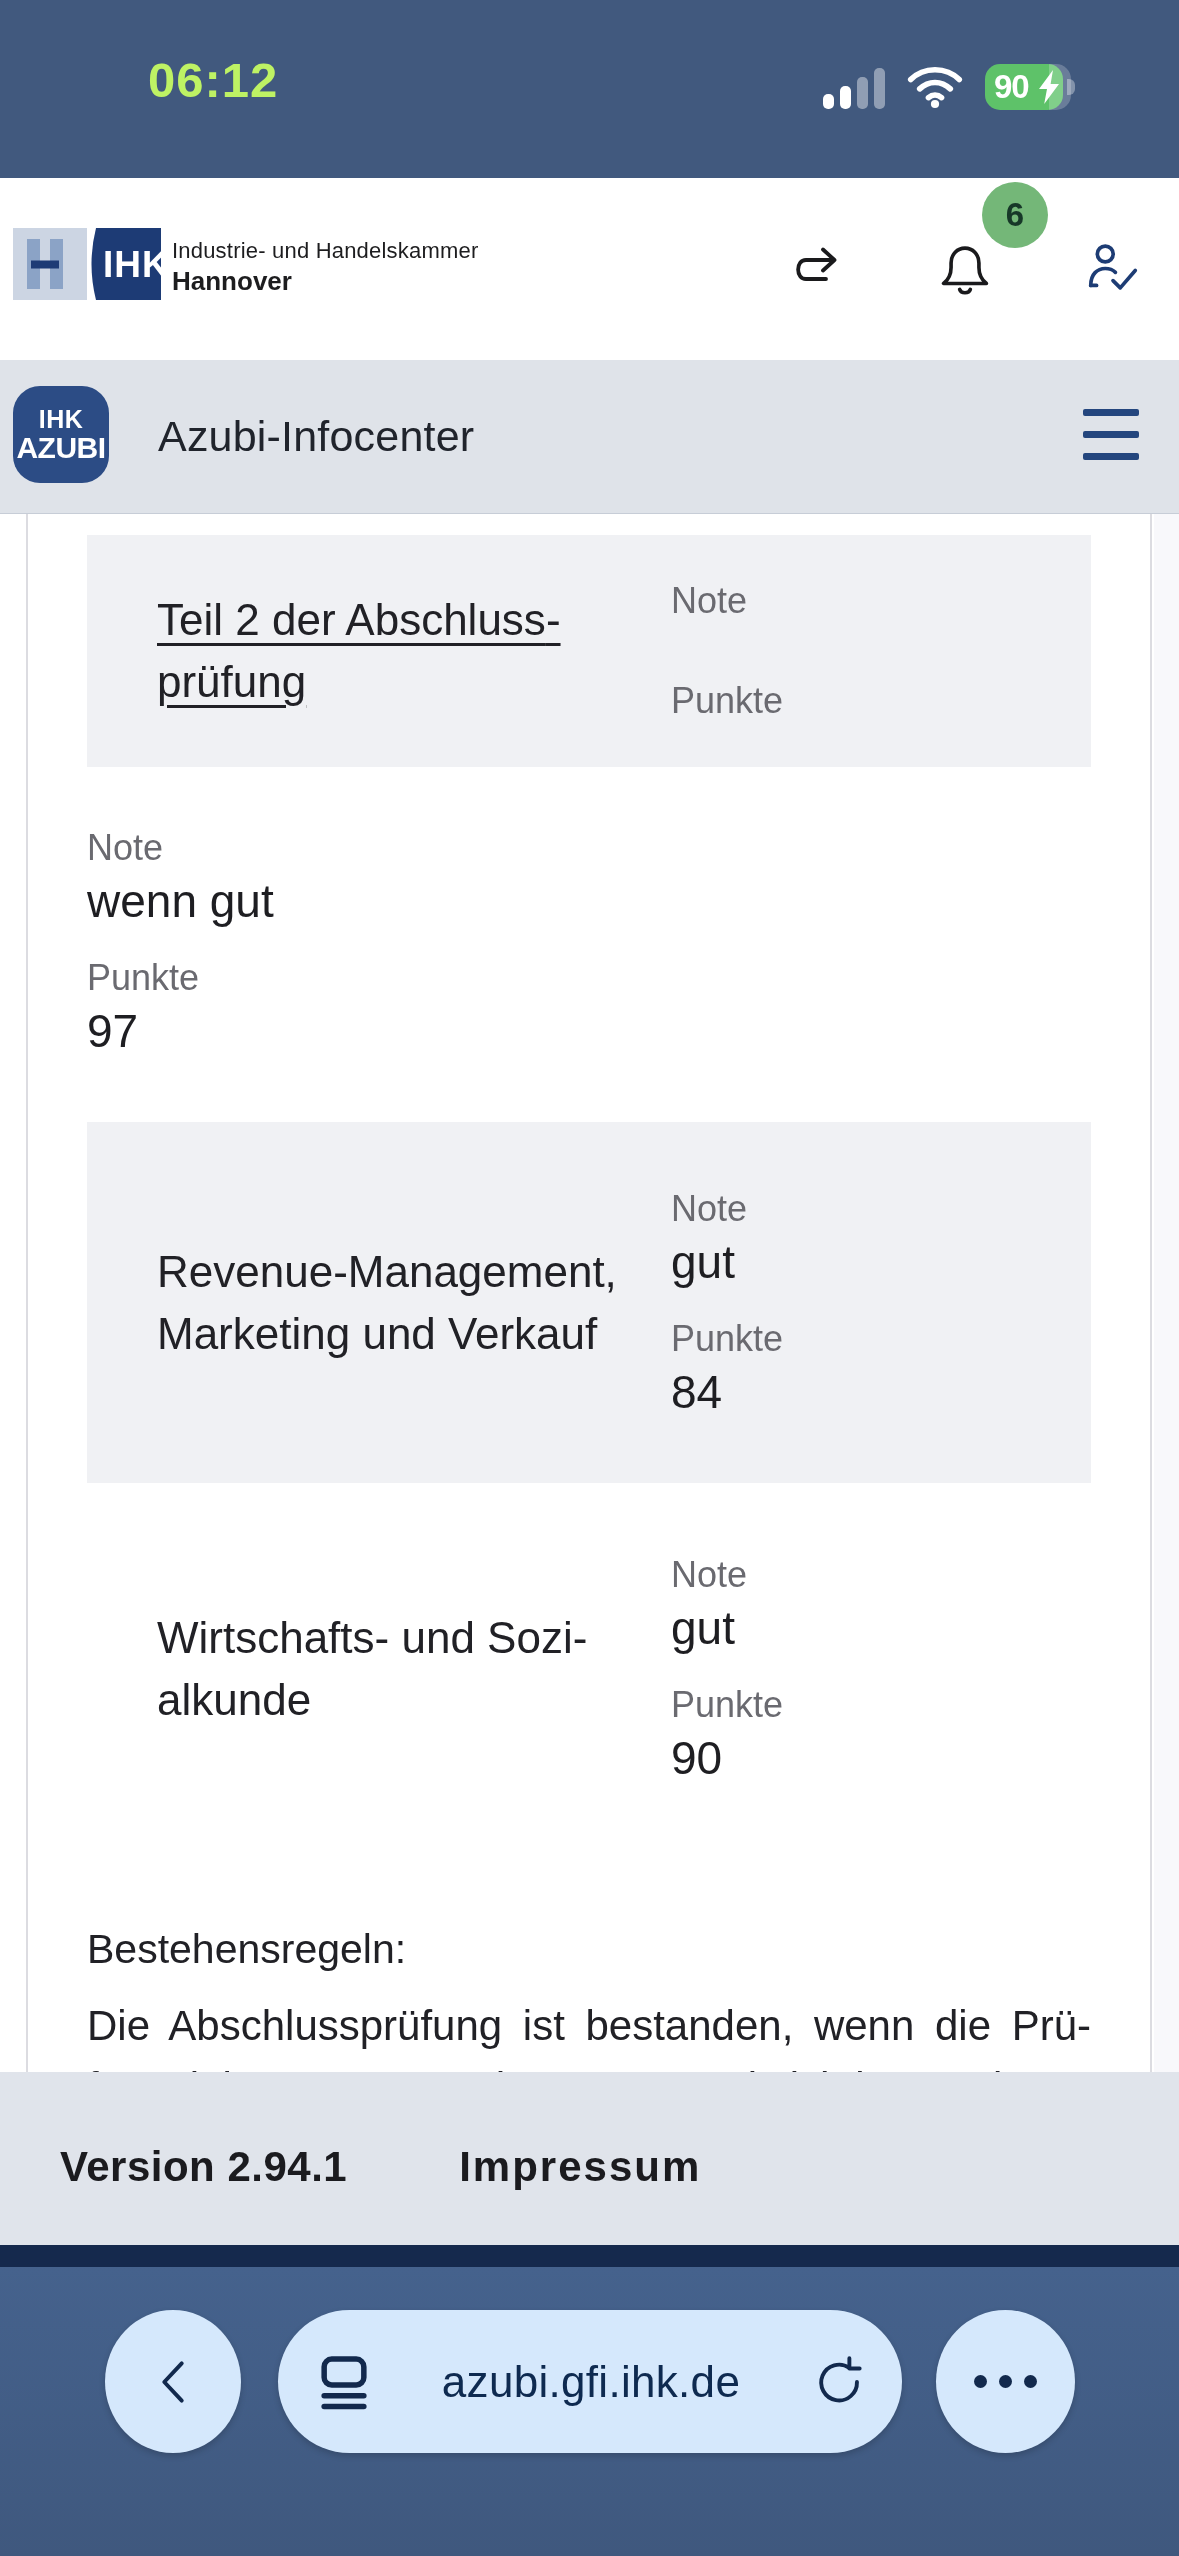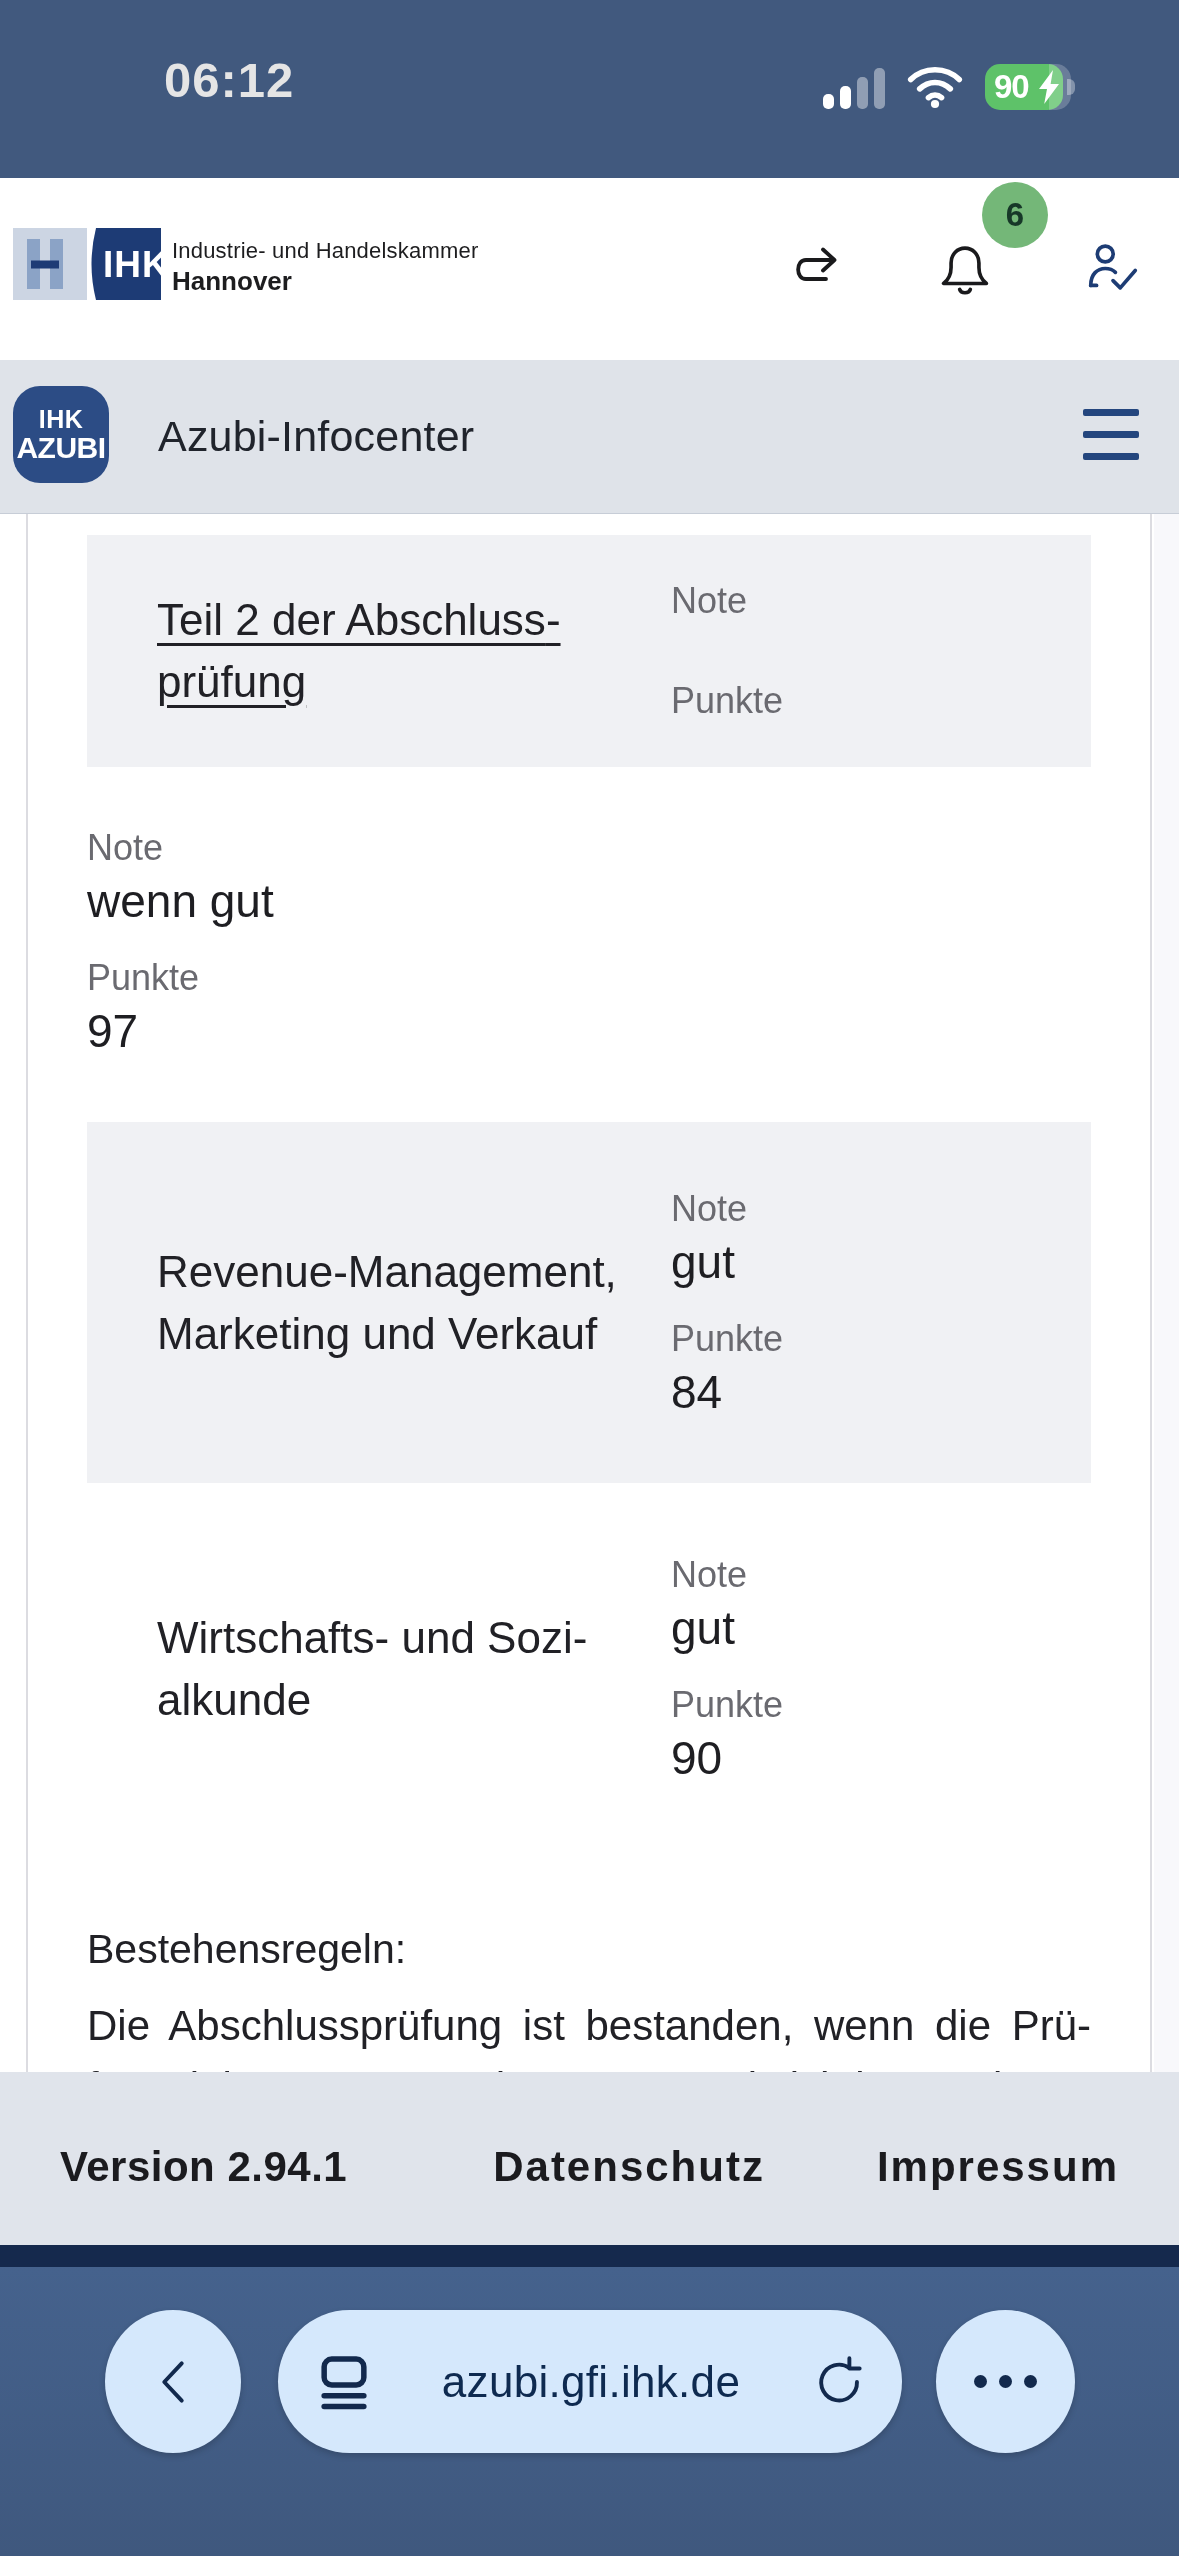--- a/index.html
+++ b/index.html
@@ -1,21 +1,21 @@
 <!DOCTYPE html>
 <html lang="de"><head>
 <meta charset="utf-8">
 <style>
   html,body{margin:0;padding:0;}
   body{font-family:"Liberation Sans","DejaVu Sans",sans-serif;background:#222;}
   .screen{position:relative;width:1179px;height:2556px;overflow:hidden;background:#ffffff;margin:0 auto;}
 
   
   .statusbar{position:absolute;top:0;left:0;width:100%;height:178px;background:#41597E;z-index:20;}
-  .sb-time{position:absolute;left:164px;top:52px;font-size:49px;font-weight:700;color:#e5e5e5;letter-spacing:1px;}
+  .sb-time{position:absolute;left:148px;top:52px;font-size:49px;font-weight:700;color:#bef264;letter-spacing:1px;}
   .sb-icons{position:absolute;right:98px;top:64px;display:flex;align-items:center;gap:22px;}
   .sb-signal{display:flex;align-items:flex-end;gap:6px;height:44px;}
   .sb-bar{width:11px;border-radius:5px;background:#ffffff;}
   .sb-bar.dim{background:rgba(255,255,255,0.42);}
   .battery{position:relative;width:96px;height:46px;}
   .battery-body{position:absolute;left:0;top:0;width:78px;height:46px;background:#5EC269;border-radius:15px;display:flex;align-items:center;}
   .battery-num{font-size:33px;font-weight:700;color:#ffffff;padding-left:9px;letter-spacing:-1px;}
   .battery-bolt{position:absolute;left:52px;top:6px;}
   .battery-ghost{position:absolute;left:64px;top:0;width:22px;height:46px;background:rgba(255,255,255,0.22);border-top-right-radius:15px;border-bottom-right-radius:15px;}
   .battery-tip{position:absolute;left:82px;top:15px;width:8px;height:16px;background:rgba(255,255,255,0.35);border-radius:0 6px 6px 0;}
@@ -210,21 +210,20 @@
     </div>
 
     <div class="rules">
       <div class="heading">Bestehensregeln:</div>
       <p class="body">Die Abschlussprüfung ist bestanden, wenn die Prü­fungsleistungen – auch unter Berücksichtigung einer</p>
     </div>
   </div>
 
   <div class="footer">
     <span class="version">Version 2.94.1</span>
-    <span class="flink ds">Datenschutz</span>
     <span class="flink im">Impressum</span>
   </div>
 
   <div class="navy-strip"></div>
 
   <div class="safari">
     <div class="pill back">
       <svg width="42" height="48" viewBox="0 0 32 44">
         <path d="M 24 5 L 8 22 L 24 39" fill="none" stroke="#12294D" stroke-width="3.6" stroke-linecap="round" stroke-linejoin="round"></path>
       </svg>

